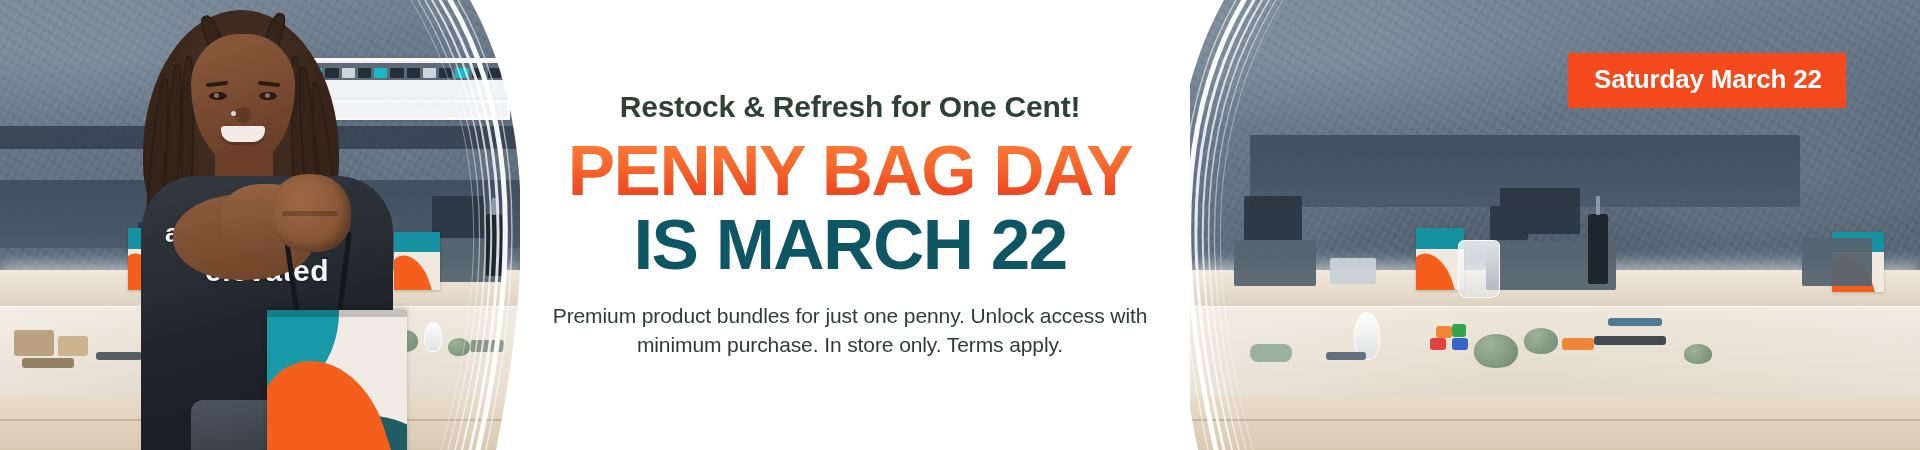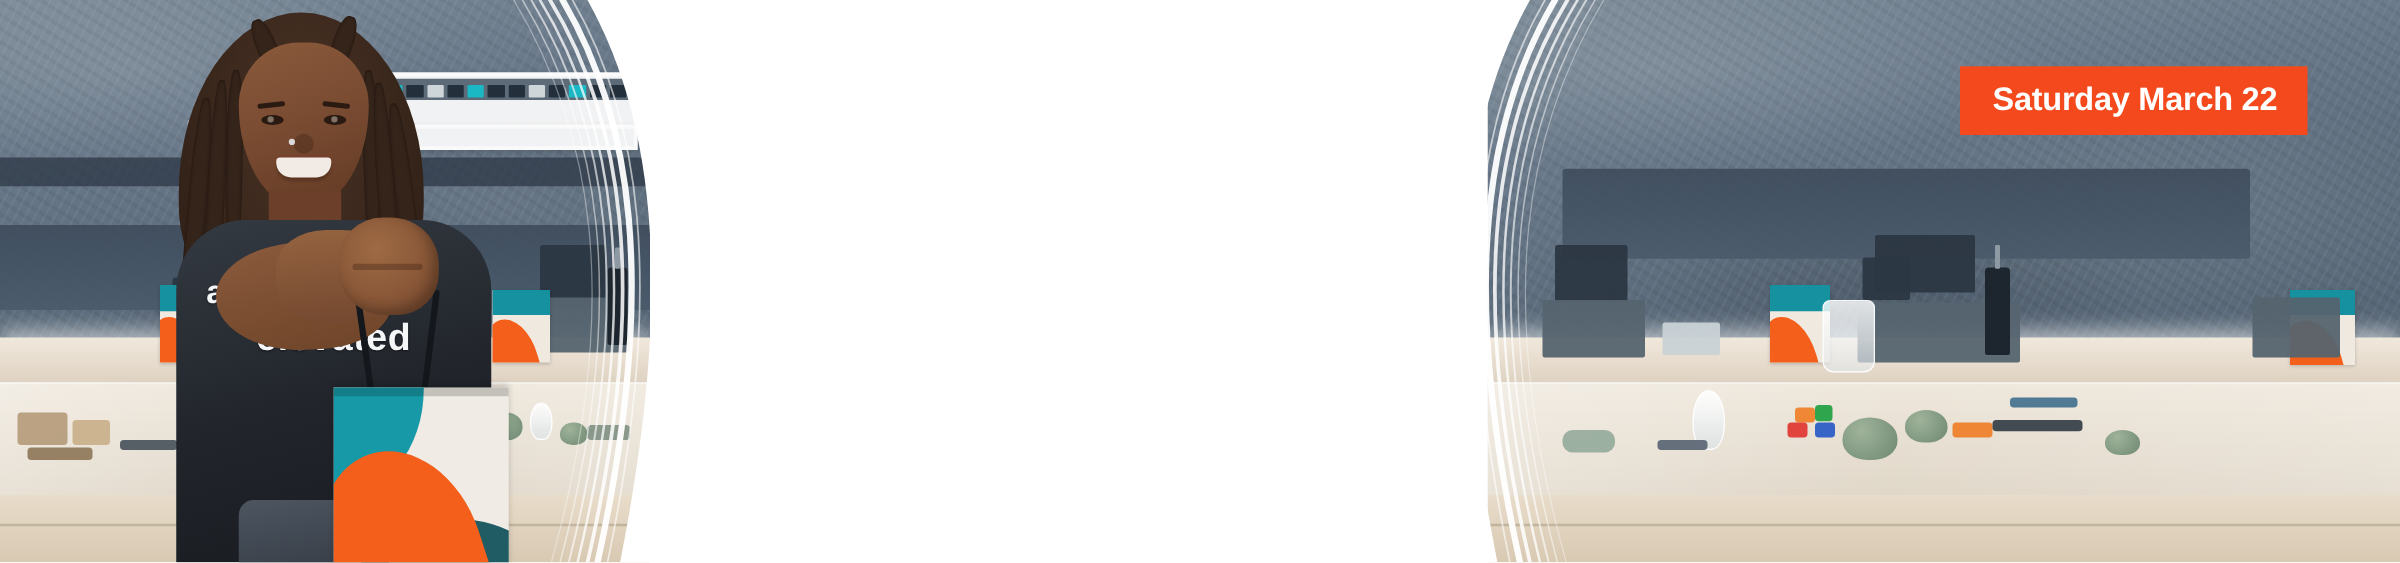--- a/index.html
+++ b/index.html
@@ -472,18 +472,24 @@
         <path d="M142,0 C 86,92 60,226 112,450" stroke-width="3" opacity="0.85"></path>
         <path d="M150,0 C 93,94 66,228 120,450" stroke-width="2" opacity="0.75"></path>
         <path d="M157,0 C 99,96 71,230 127,450" stroke-width="1.6" opacity="0.62"></path>
         <path d="M164,0 C105,98 76,232 134,450" stroke-width="1.2" opacity="0.5"></path>
         <path d="M171,0 C111,100 81,234 141,450" stroke-width="1" opacity="0.38"></path>
         <path d="M124,0 C 72,90 48,222 96,450" stroke-width="1.4" opacity="0.6"></path>
       </g>
     </svg>
   </div>
 
+  <div id="center">
+    <div id="eyebrow">Restock &amp; Refresh for One Cent!</div>
+    <div id="headline-1">PENNY BAG DAY</div>
+    <div id="headline-2">IS MARCH 22</div>
+    <div id="subcopy">Premium product bundles for just one penny. Unlock access with minimum purchase. In store only. Terms apply.</div>
+  </div>
 
   <div id="date-badge">
     <span>Saturday March 22</span>
   </div>
 
 </div>
 
 </body></html>

